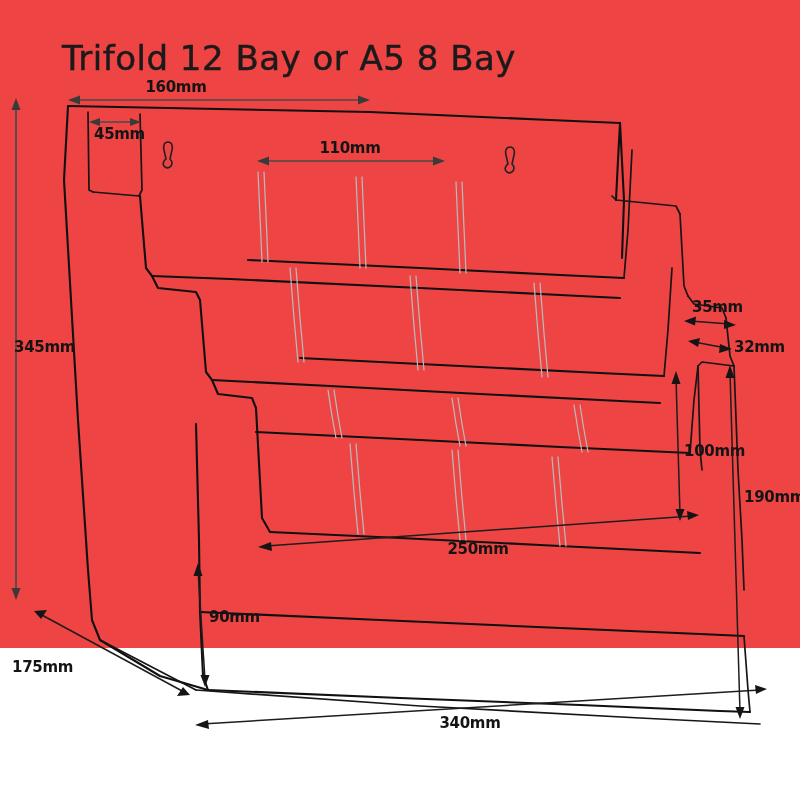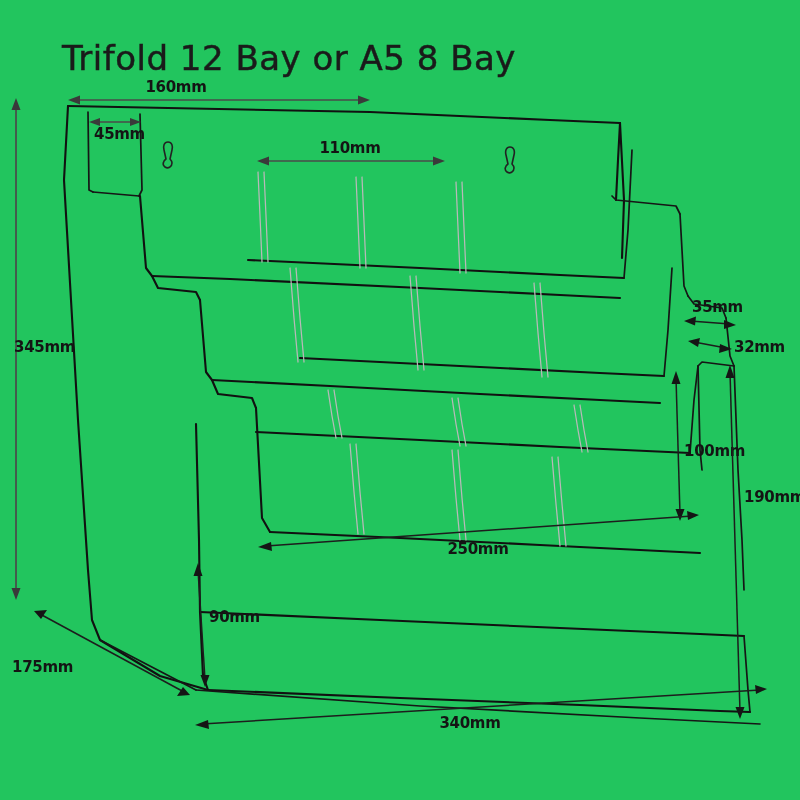--- a/index.html
+++ b/index.html
@@ -10,22 +10,22 @@
   }
   body {
     width: 800px;
     height: 800px;
     overflow: hidden;
     font-family: "DejaVu Sans", sans-serif;
   }
   #drawing-root {
     position: relative;
     width: 800px;
-    height: 800px;
-    background: #22c55e;
+    height: 648px;
+    background: #ef4444;
     text-align: center;
   }
   svg.diagram {
     display: block;
     width: 800px;
     height: 800px;
   }
   
   .outline {
     fill: none;

